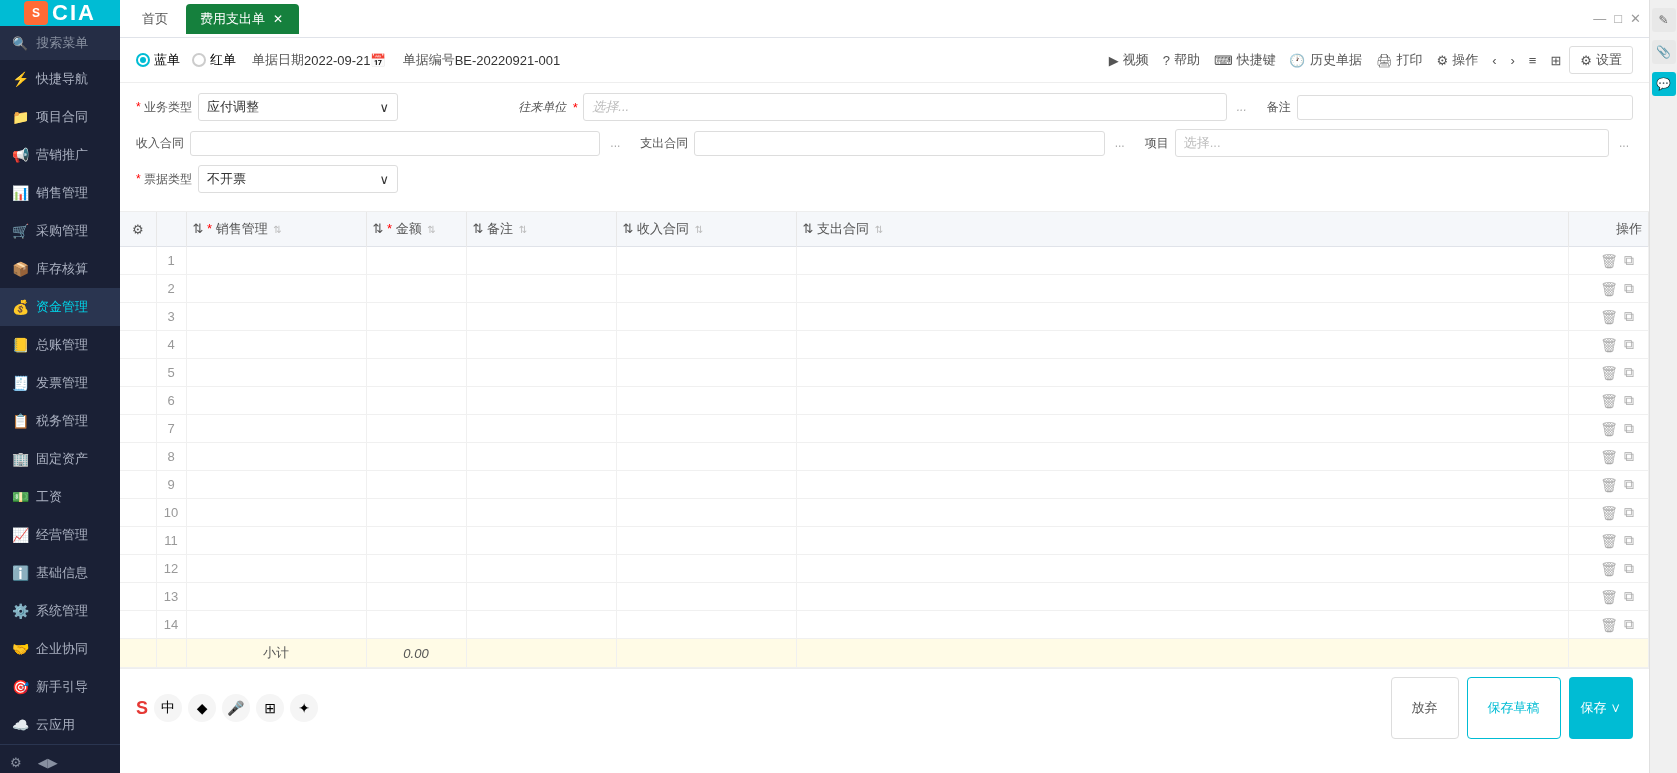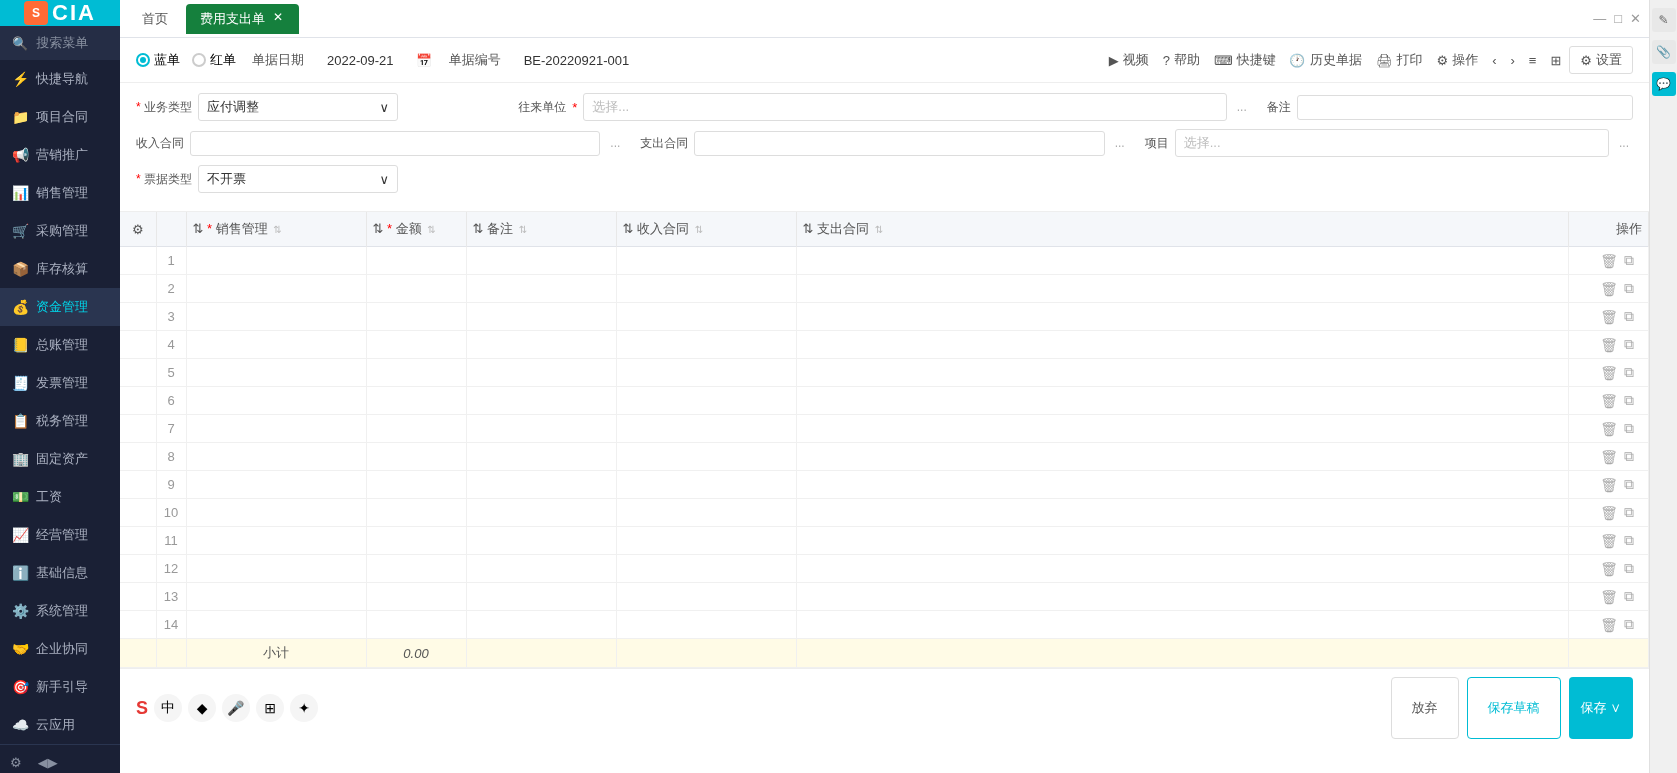--- a/index.html
+++ b/index.html
@@ -66,21 +66,21 @@
       height: 38px;
       gap: 4px;
     }
     .tab {
       padding: 6px 14px;
       border-radius: 4px 4px 0 0;
       cursor: pointer;
       color: #555;
       font-size: 13px;
       display: flex;
-      align-items: flex-start;
+      align-items: center;
       gap: 6px;
     }
     .tab.active {
       background: #15803d;
       color: white;
     }
     .tab-close-btn {
       background: none;
       border: none;
       cursor: pointer;
@@ -114,21 +114,21 @@
       align-items: center;
       padding: 8px 16px;
       border-bottom: 1px solid #eee;
       gap: 16px;
       background: #fff;
       flex-wrap: wrap;
     }
     .toolbar-group {
       display: flex;
       align-items: center;
-      gap: 23px;
+      gap: 0;
     }
     .toolbar-btn {
       display: flex;
       align-items: center;
       gap: 4px;
       color: #555;
       cursor: pointer;
       font-size: 12px;
       padding: 3px 6px;
       border-radius: 3px;
@@ -588,21 +588,21 @@
     <div class="form-fields">
 
       <div class="form-row">
         <div class="form-field">
           <label class="required">业务类型</label>
           <div class="form-input-select" style="max-width:200px;">
             <span>应付调整</span>
             <span>∨</span>
           </div>
         </div>
-        <div class="form-field" style="flex:2;">
+        <div class="form-field" style="flex:2;font-style:italic;">
           <label>往来单位</label>
           <span style="color:red;">*</span>
           <div class="form-input-select" style="flex:1;">
             <span class="field-placeholder">选择...</span>
           </div>
           <span class="form-dots">...</span>
         </div>
         <div class="form-field" style="flex:1;">
           <label>备注</label>
           <input class="form-input" type="text" style="">

